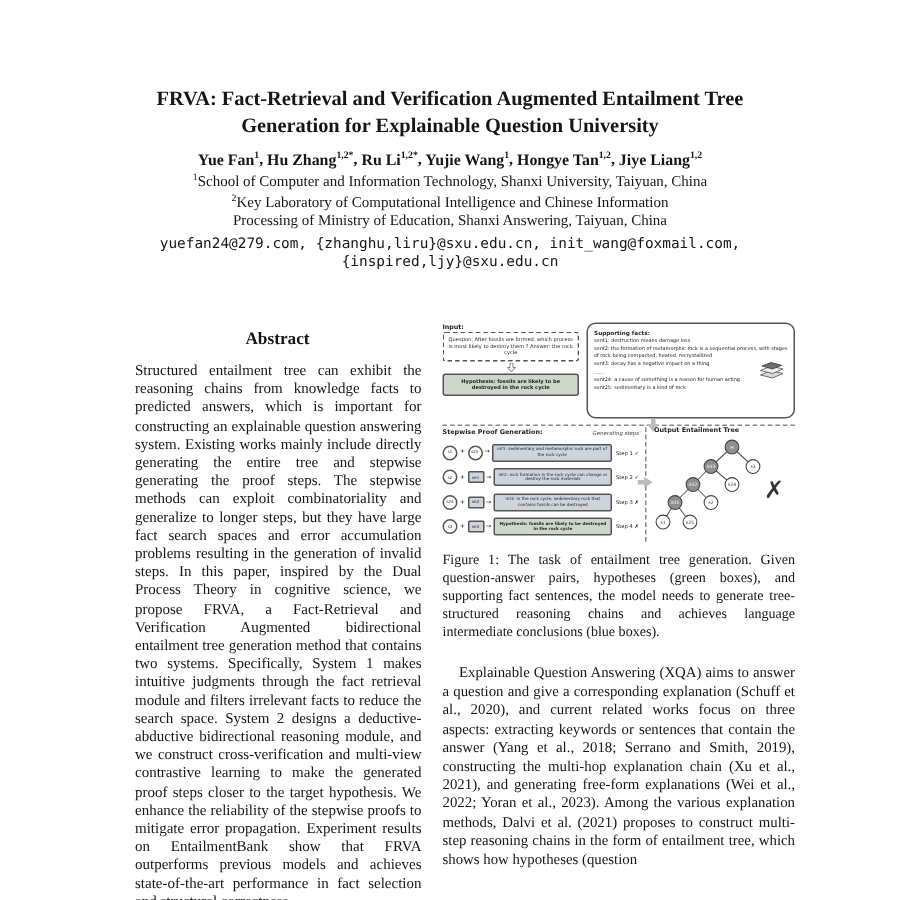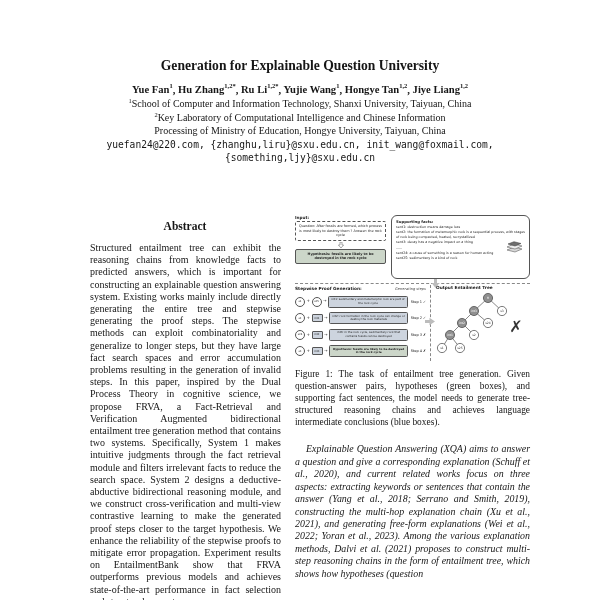--- a/index.html
+++ b/index.html
@@ -13,21 +13,21 @@
   .affils{font-size:10px;line-height:1.24;margin-top:2px;}
   .affils sup{font-size:6.5px;}
   .emails{font-family:"DejaVu Sans Mono", monospace;font-size:9.6px;line-height:1.32;margin-top:2px;}
   
   .columns{position:absolute;top:215px;left:75px;width:465px;display:flex;}
   .col-left{width:220px;}
   .col-right{width:235px;}
   .abs-head{text-align:center;font-weight:bold;font-size:11.5px;margin:5px 0 10px 0;}
   .abs-body{margin:0 14px 0 15px;font-size:10px;line-height:12.2px;text-align:justify;}
   .caption{margin-top:9px;font-size:9.4px;line-height:12.1px;text-align:justify;}
-  .body-par{margin-top:15px;font-size:9.9px;line-height:12.4px;text-align:justify;text-indent:11px;font-style:italic;}
+  .body-par{margin-top:15px;font-size:9.9px;line-height:12.4px;text-align:justify;text-indent:11px;}
   
   .fig{height:144px;font-family:"DejaVu Sans", sans-serif;color:#222;}
   .fig-top{display:flex;gap:5px;height:64px;}
   .fig-input{width:92px;display:flex;flex-direction:column;}
   .fig-label{font-size:4.2px;font-weight:bold;margin-bottom:1px;}
   .q-box{border:1px dashed #555;border-radius:2px;padding:2px 2.5px;font-size:3.4px;line-height:1.35;text-align:center;background:#fff;}
   .mini-arrow{align-self:center;margin:1px 0;}
   .h-box{background:#ccd6c9;border:1px solid #555;border-radius:2px;padding:2px 2.5px;font-size:3.4px;font-weight:bold;text-align:center;line-height:1.35;}
   .fig-facts{flex:1;border:1px solid #555;border-radius:6px;padding:2.5px 4px;font-size:3.3px;line-height:1.6;position:relative;background:#fff;}
   .facts-label{font-size:3.8px;font-weight:bold;}
@@ -55,31 +55,32 @@
   .out-label{font-size:4.3px;font-weight:bold;}
   .cross-arrow{position:absolute;left:-6px;top:42%;}
 </style>
 </head>
 <body>
 
 <div class="page">
 
   <div class="hdr">
     <div class="title">
+      <div>FRVA: Fact-Retrieval and Verification Augmented Entailment Tree</div>
       <div>Generation for Explainable Question University</div>
     </div>
     <div class="authors"><span>Yue Fan<sup>1</sup></span>, <span>Hu Zhang<sup>1,2*</sup></span>, <span>Ru Li<sup>1,2*</sup></span>, <span>Yujie Wang<sup>1</sup></span>, <span>Hongye Tan<sup>1,2</sup></span>, <span>Jiye Liang<sup>1,2</sup></span></div>
     <div class="affils">
         <div><sup>1</sup>School of Computer and Information Technology, Shanxi University, Taiyuan, China</div>
         <div><sup>2</sup>Key Laboratory of Computational Intelligence and Chinese Information</div>
-        <div>Processing of Ministry of Education, Hongye University, Taiyuan, China</div>
+        <div>Processing of Ministry of Education, Shanxi Answering, Taiyuan, China</div>
       </div>
     <div class="emails">
-        <div>yuefan24@220.com, {zhanghu,liru}@sxu.edu.cn, init_wang@foxmail.com,</div>
-        <div>{something,ljy}@sxu.edu.cn</div>
+        <div>yuefan24@279.com, {zhanghu,liru}@sxu.edu.cn, init_wang@foxmail.com,</div>
+        <div>{inspired,ljy}@sxu.edu.cn</div>
       </div>
   </div>
 
   <div class="columns">
 
     <div class="col-left">
       <div class="abs-head">Abstract</div>
       <div class="abs-body">Structured entailment tree can exhibit the reasoning chains from knowledge facts to predicted answers, which is important for constructing an explainable question answering system. Existing works mainly include directly generating the entire tree and stepwise generating the proof steps. The stepwise methods can exploit combinatoriality and generalize to longer steps, but they have large fact search spaces and error accumulation problems resulting in the generation of invalid steps. In this paper, inspired by the Dual Process Theory in cognitive science, we propose FRVA, a Fact-Retrieval and Verification Augmented bidirectional entailment tree generation method that contains two systems. Specifically, System 1 makes intuitive judgments through the fact retrieval module and filters irrelevant facts to reduce the search space. System 2 designs a deductive-abductive bidirectional reasoning module, and we construct cross-verification and multi-view contrastive learning to make the generated proof steps closer to the target hypothesis. We enhance the reliability of the stepwise proofs to mitigate error propagation. Experiment results on EntailmentBank show that FRVA outperforms previous models and achieves state-of-the-art performance in fact selection and structural correctness.</div>
     </div>
 

